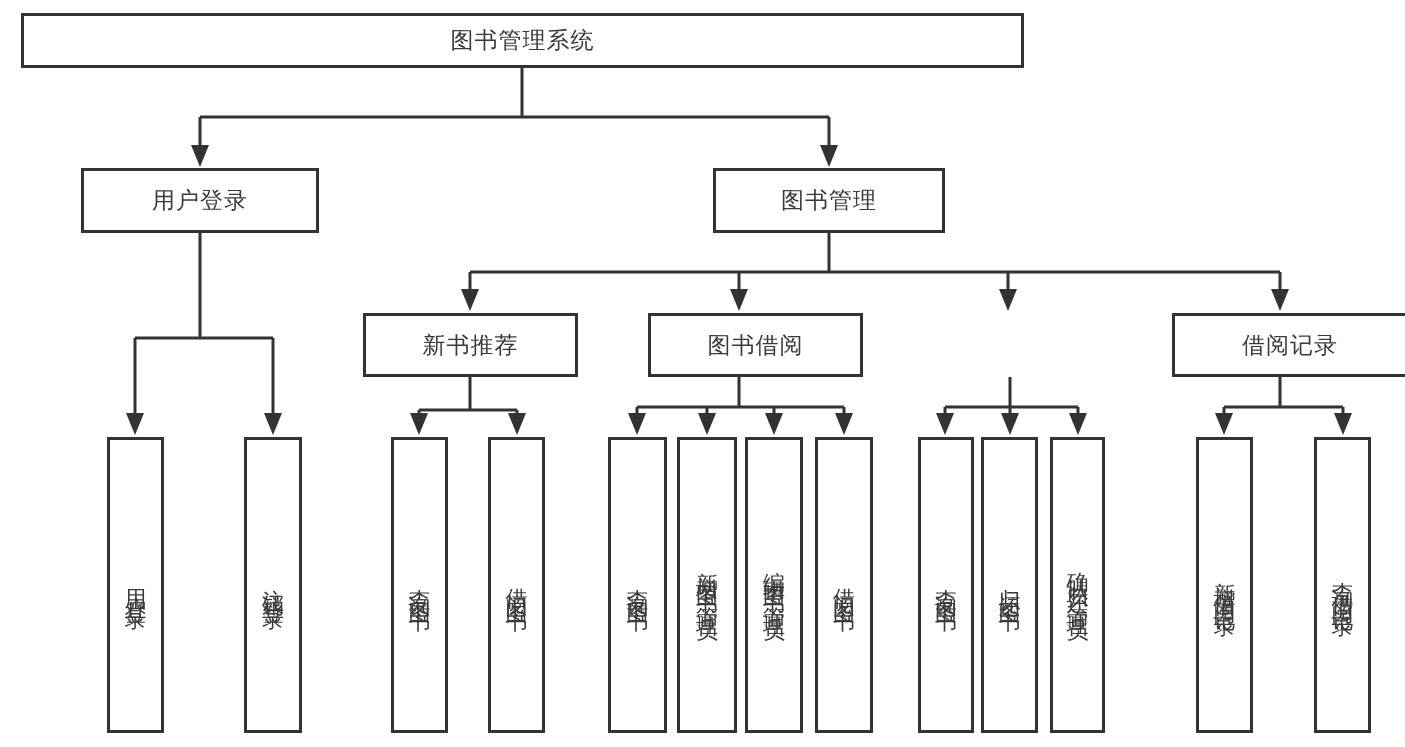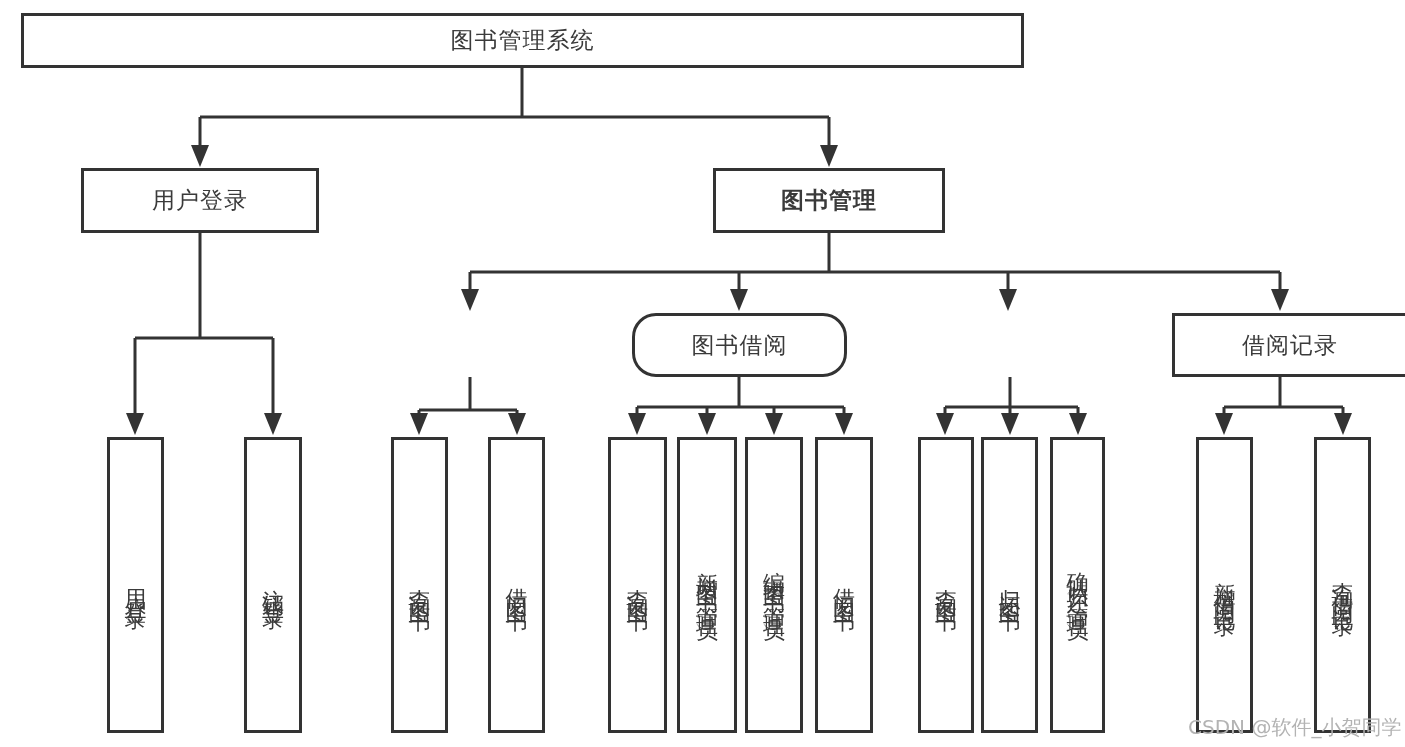--- a/index.html
+++ b/index.html
@@ -121,25 +121,28 @@
     </g>
   </svg>
 
   <div class="box hbox" style="left:21px; top:13px; width:1003px; height:55px;">
     <span>图书管理系统</span>
   </div>
 
   <div class="box hbox" style="left:81px; top:168px; width:238px; height:65px;">
     <span>用户登录</span>
   </div>
-  <div class="box hbox" style="left:713px; top:168px; width:232px; height:65px;font-weight:bold;">
+  <div class="box hbox" style="left:713px; top:168px; width:232px; height:65px;">
     <span>图书管理</span>
   </div>
 
-  <div class="box hbox" style="left:632px; top:313px; width:215px; height:64px;border-radius:24px;">
+  <div class="box hbox" style="left:363px; top:313px; width:215px; height:64px;">
+    <span>新书推荐</span>
+  </div>
+  <div class="box hbox" style="left:648px; top:313px; width:215px; height:64px;">
     <span>图书借阅</span>
   </div>
   <div class="box hbox" style="left:1172px; top:313px; width:236px; height:64px;">
     <span>借阅记录</span>
   </div>
 
   <div class="box vbox" style="left:107px; top:437px; width:57px; height:296px;">
     <span>用户登录</span>
   </div>
   <div class="box vbox" style="left:244px; top:437px; width:58px; height:296px;">
@@ -176,15 +179,14 @@
     <span>确认归还（管理员）</span>
   </div>
 
   <div class="box vbox" style="left:1196px; top:437px; width:57px; height:296px;">
     <span>新增借阅记录</span>
   </div>
   <div class="box vbox" style="left:1314px; top:437px; width:57px; height:296px;">
     <span>查询借阅记录</span>
   </div>
 
-  <div id="watermark">CSDN @软件_小贺同学</div>
 
 </div>
 
 </body></html>

